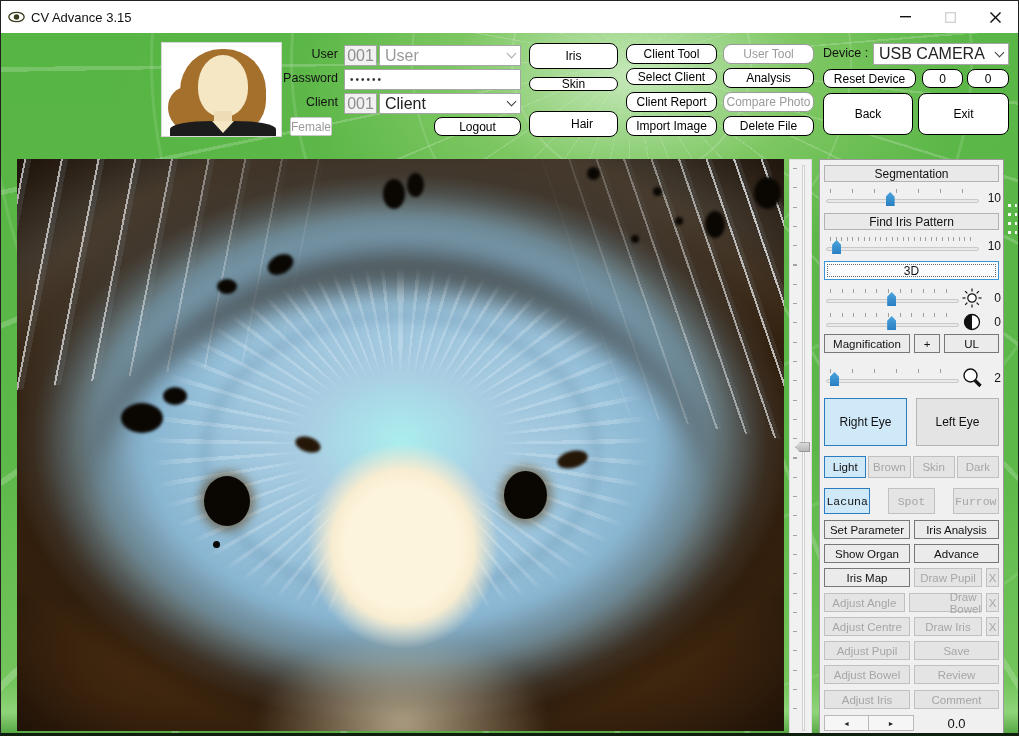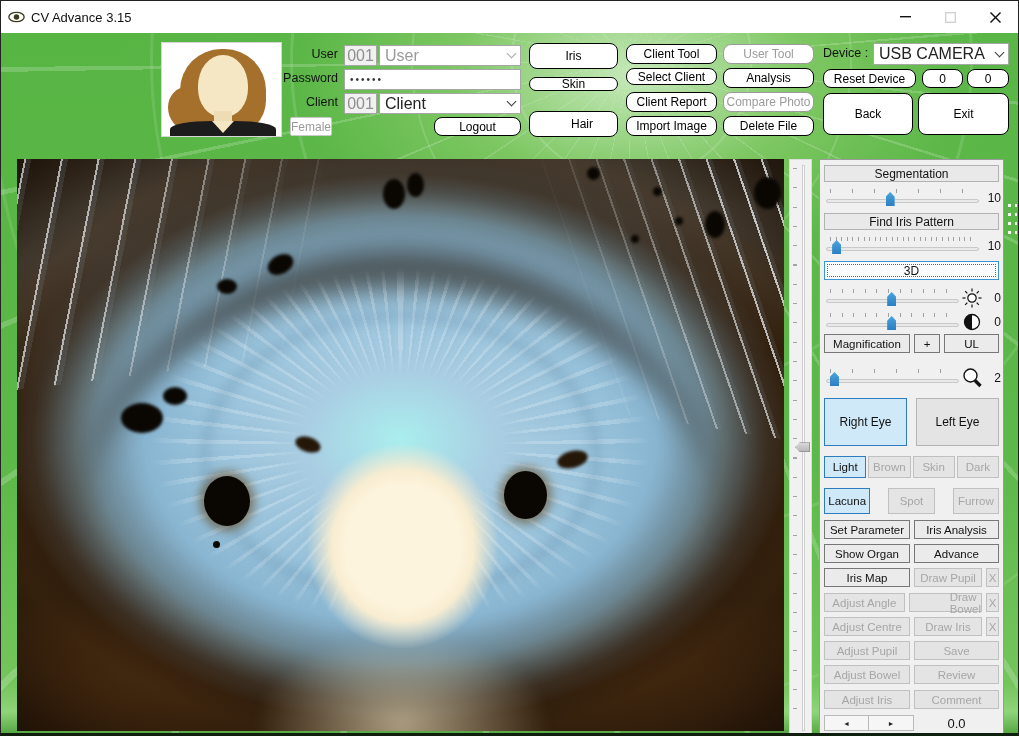--- a/index.html
+++ b/index.html
@@ -338,21 +338,21 @@
         <div class="fbtn eyebtn" style="background:#e4e4e4;border-color:#b5b5b5;">Left Eye</div>
       </div>
 
       <div class="row" style="top:296px;height:22px;gap:2px;">
         <div class="fbtn sel" style="flex:1;">Light</div>
         <div class="fbtn dis" style="flex:1;">Brown</div>
         <div class="fbtn dis" style="flex:1;">Skin</div>
         <div class="fbtn dis" style="flex:1;">Dark</div>
       </div>
 
-      <div class="row" style="top:328px;height:26px;gap:18px;">
+      <div class="row" style="top:328px;height:26px;gap:18px;font-family:Liberation Mono, monospace;">
         <div class="fbtn sel" style="flex:1;">Lacuna</div>
         <div class="fbtn dis" style="flex:1;">Spot</div>
         <div class="fbtn dis" style="flex:1;">Furrow</div>
       </div>
 
       <div class="row" style="top:360px;height:19px;">
         <div class="fbtn" style="width:86px;">Set Parameter</div>
         <div class="fbtn" style="flex:1;">Iris Analysis</div>
       </div>
       <div class="row" style="top:384px;height:19px;">

